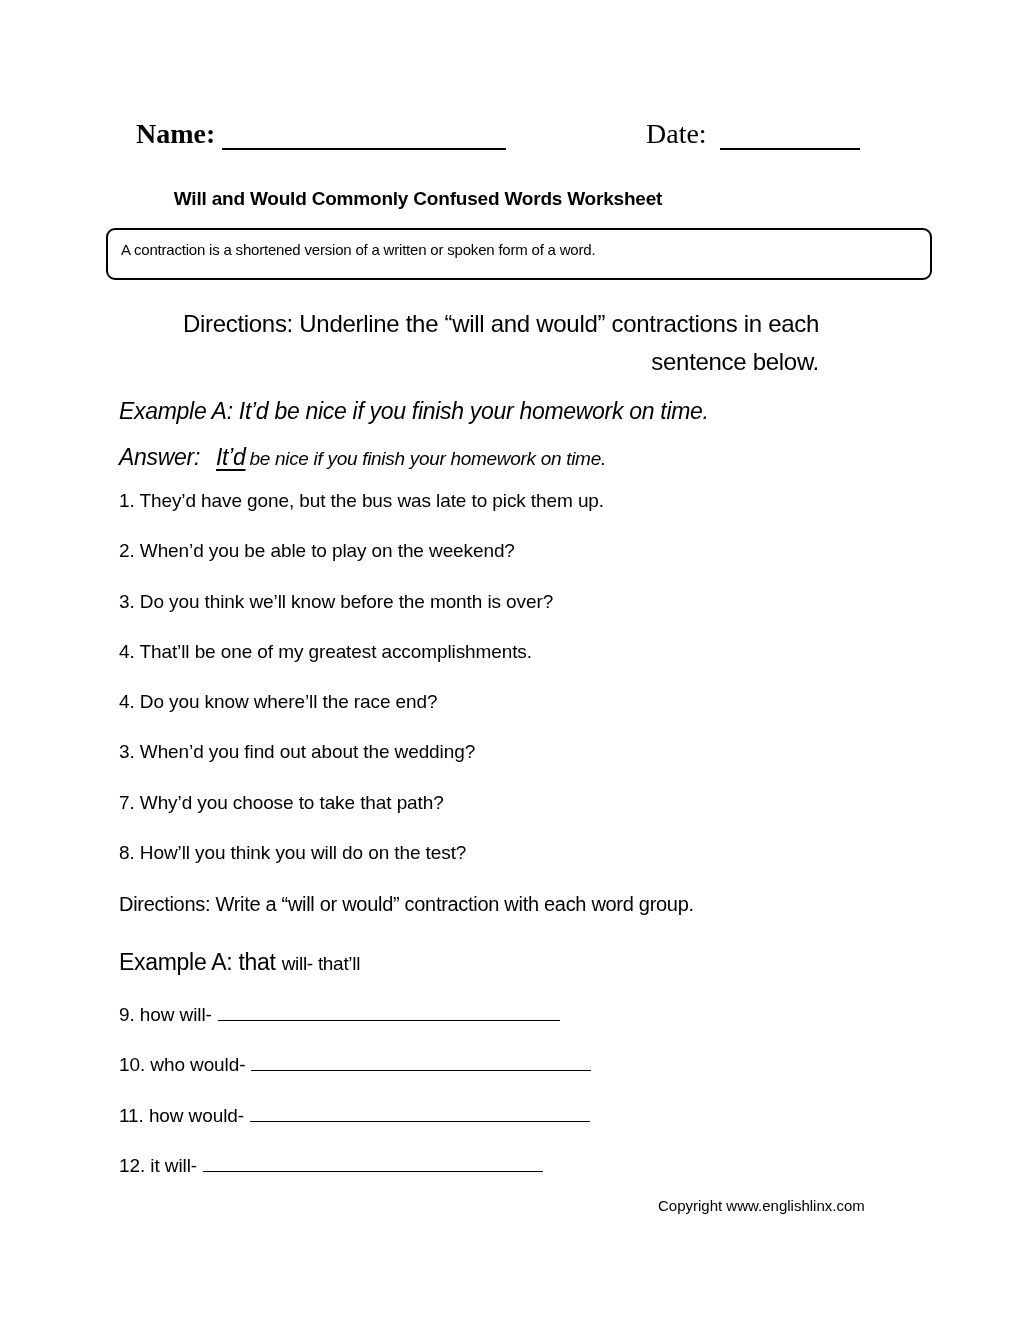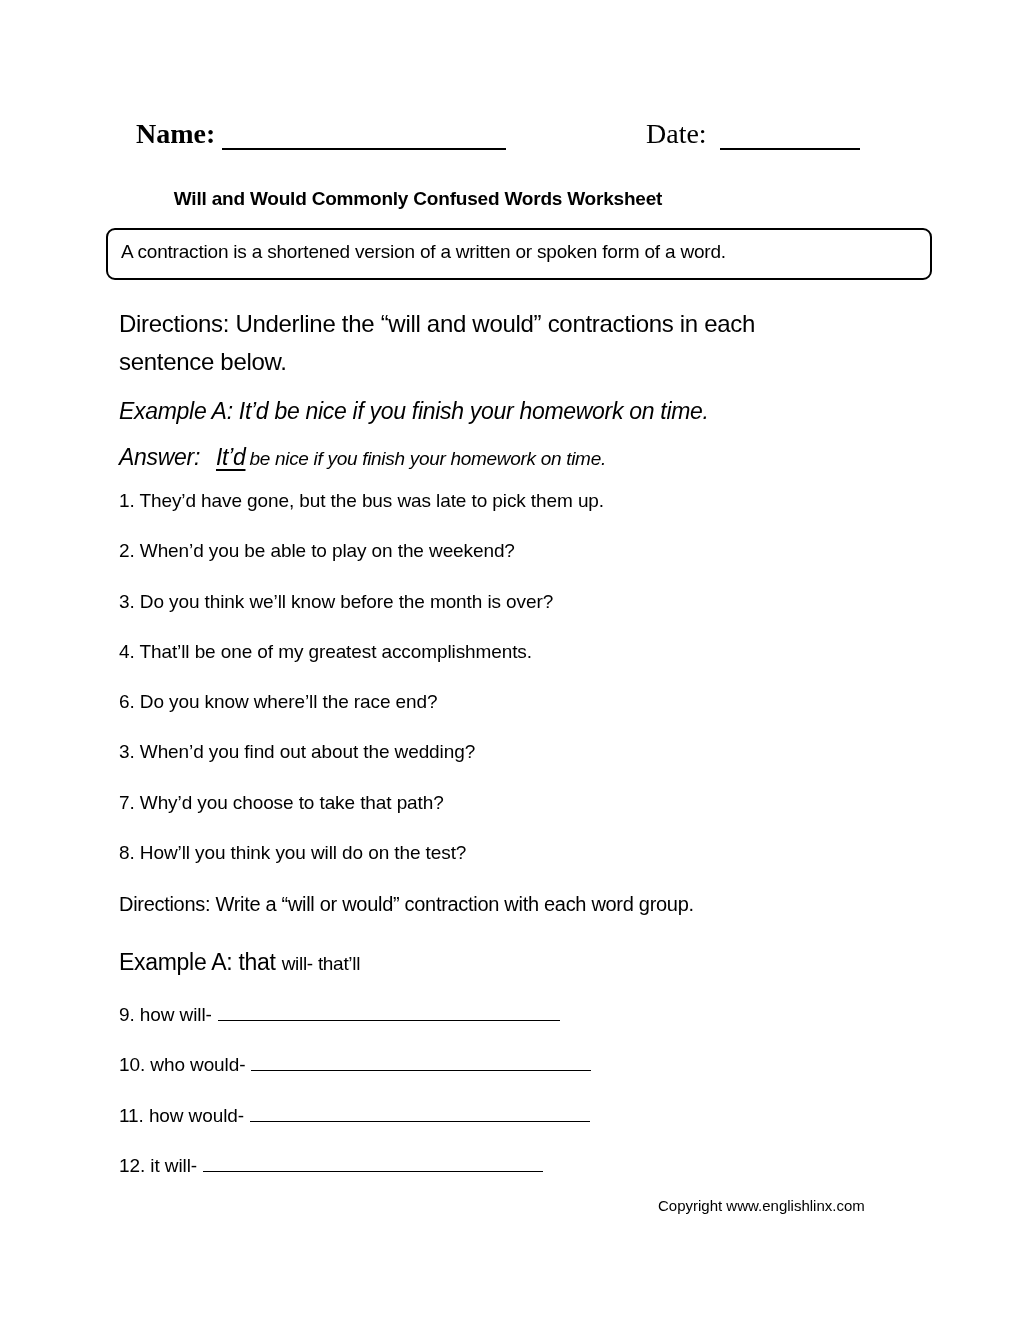--- a/index.html
+++ b/index.html
@@ -8,23 +8,23 @@
   .serif { font-family: "Liberation Serif", serif; text-align: center; }
 
   .name-label { left: 136px; top: 118px; font-size: 28px; font-weight: bold; }
   .name-line { left: 222px; top: 148px; width: 284px; height: 0; border-bottom: 2px solid #000; }
   .date-label { left: 646px; top: 118px; font-size: 28px; font-weight: normal; }
   .date-line { left: 720px; top: 148px; width: 140px; height: 0; border-bottom: 2px solid #000; }
 
   .title { left: 0; width: 836px; text-align: center; top: 188px; font-size: 19px; font-weight: bold; letter-spacing: -0.2px; }
 
   .def-box { left: 106px; top: 228px; width: 826px; height: 52px; border: 2px solid #000; border-radius: 9px; box-sizing: border-box; }
-  .def-text { left: 121px; top: 241px; font-size: 19px; letter-spacing: -0.2px; }
+  .def-text { left: 121px; top: 241px; font-size: 15px; letter-spacing: -0.2px; }
 
-  .dir1 { left: 119px; top: 305px; font-size: 24px; line-height: 38px; letter-spacing: -0.3px; white-space: normal; width: 700px; }
+  .dir1 { left: 119px; top: 305px; font-size: 24px; line-height: 38px; letter-spacing: -0.3px; white-space: normal; width: 700px; text-align: right; }
 
   .exA { left: 119px; top: 398px; font-size: 23px; font-style: italic; letter-spacing: -0.3px; }
   .ans { left: 119px; top: 436px; font-size: 23px; font-style: italic; letter-spacing: -0.3px; margin-top: 8px; }
   .ans .ans-word { text-decoration: underline; text-decoration-thickness: 2px; text-underline-offset: 4px; margin-left: 16px; }
   .ans .ans-rest { font-size: 19px; margin-left: 4px; }
 
   .item { left: 119px; font-size: 19px; letter-spacing: -0.1px; }
 
   .dir2 { left: 119px; top: 893px; font-size: 20px; letter-spacing: -0.3px; }
   .exB { left: 119px; top: 949px; font-size: 23px; letter-spacing: -0.3px; }
@@ -53,21 +53,21 @@
 
   <span class="abs exA">Example A: It’d be nice if you finish your homework on time.</span>
   <span class="abs ans">
     <span>Answer:</span><span class="ans-word">It’d</span><span class="ans-rest">be nice if you finish your homework on time.</span>
   </span>
 
   <span class="abs item" style="top:490px">1. They’d have gone, but the bus was late to pick them up.</span>
   <span class="abs item" style="top:540px">2. When’d you be able to play on the weekend?</span>
   <span class="abs item" style="top:591px">3. Do you think we’ll know before the month is over?</span>
   <span class="abs item" style="top:641px">4. That’ll be one of my greatest accomplishments.</span>
-  <span class="abs item" style="top:691px">6. Do you know where’ll the race end?</span>
+  <span class="abs item" style="top:691px">4. Do you know where’ll the race end?</span>
   <span class="abs item" style="top:741px">3. When’d you find out about the wedding?</span>
   <span class="abs item" style="top:792px">7. Why’d you choose to take that path?</span>
   <span class="abs item" style="top:842px">8. How’ll you think you will do on the test?</span>
 
   <span class="abs dir2">Directions: Write a “will or would” contraction with each word group.</span>
 
   <span class="abs exB">
     <span>Example A: that</span> <span class="small">will- that’ll</span>
   </span>
 

